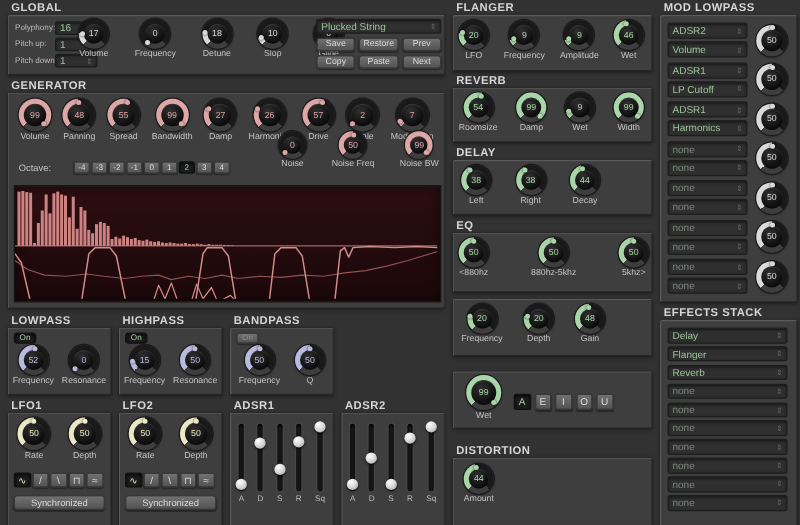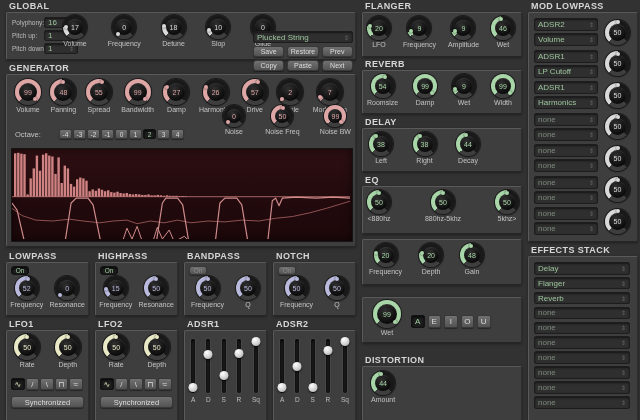--- a/index.html
+++ b/index.html
@@ -119,21 +119,21 @@
           <div class="kwrap">
             <div class="knob" style="height: 24px; width: 24px; background: conic-gradient(from 225deg, rgb(218, 218, 218) 0deg, rgb(218, 218, 218) 0deg, rgb(25, 25, 25) 0deg, rgb(25, 25, 25) 270deg, rgb(62, 62, 62) 270deg, rgb(62, 62, 62) 360deg);">
               <div class="kcap">
                 <span class="kval" style="color: rgb(218, 218, 218);">0</span>
               </div>
               <div class="kdot" style="background: rgb(218, 218, 218); left: 3.28249px; top: 16.7175px;"></div>
             </div>
             <div class="klabel">Glide</div>
           </div>
         </div>
-      <div style="position:absolute;left:246px;top:18px;width:100px;">
+      <div style="position:absolute;left:246px;top:2px;width:100px;">
         <div class="sel psel">
             <span>Plucked String</span>
             <span class="spin">⇕</span>
           </div>
         <div class="prow">
             <div class="btn">Save</div>
             <div class="btn">Restore</div>
             <div class="btn">Prev</div>
           </div>
         <div class="prow">
@@ -410,46 +410,20 @@
               <div class="kcap">
                 <span class="kval" style="color: rgb(186, 186, 222);">50</span>
               </div>
               <div class="kdot" style="background: rgb(186, 186, 222); left: 10.2261px; top: 0.50269px;"></div>
             </div>
             <div class="klabel">Resonance</div>
           </div>
         </div>
     </div>
   </div>
-  <div class="section" style="left:273px;top:251px;width:83px;">
-    <div class="hdr">NOTCH</div>
-    <div class="panel" style="height:52px;">
-      <div class="btn obtn" style="position:absolute;left:4px;top:3px;">On</div>
-      <div class="krow" style="position:absolute;left:0;right:0;top:13px;justify-content:space-around;">
-          <div class="kwrap">
-            <div class="knob" style="height: 24px; width: 24px; background: conic-gradient(from 225deg, rgb(186, 186, 222) 0deg, rgb(186, 186, 222) 136.364deg, rgb(25, 25, 25) 136.364deg, rgb(25, 25, 25) 270deg, rgb(62, 62, 62) 270deg, rgb(62, 62, 62) 360deg);">
-              <div class="kcap">
-                <span class="kval" style="color: rgb(186, 186, 222);">50</span>
-              </div>
-              <div class="kdot" style="background: rgb(186, 186, 222); left: 10.2261px; top: 0.50269px;"></div>
-            </div>
-            <div class="klabel">Frequency</div>
-          </div>
-          <div class="kwrap">
-            <div class="knob" style="height: 24px; width: 24px; background: conic-gradient(from 225deg, rgb(186, 186, 222) 0deg, rgb(186, 186, 222) 136.364deg, rgb(25, 25, 25) 136.364deg, rgb(25, 25, 25) 270deg, rgb(62, 62, 62) 270deg, rgb(62, 62, 62) 360deg);">
-              <div class="kcap">
-                <span class="kval" style="color: rgb(186, 186, 222);">50</span>
-              </div>
-              <div class="kdot" style="background: rgb(186, 186, 222); left: 10.2261px; top: 0.50269px;"></div>
-            </div>
-            <div class="klabel">Q</div>
-          </div>
-        </div>
-    </div>
-  </div>
 
   <div class="section" style="left:6px;top:319px;width:83px;">
     <div class="hdr">LFO1</div>
     <div class="panel" style="height:90px;">
       <div class="krow" style="position:absolute;left:0;right:0;top:3px;justify-content:space-around;">
           <div class="kwrap">
             <div class="knob" style="height: 26px; width: 26px; background: conic-gradient(from 225deg, rgb(233, 233, 198) 0deg, rgb(233, 233, 198) 136.364deg, rgb(25, 25, 25) 136.364deg, rgb(25, 25, 25) 270deg, rgb(62, 62, 62) 270deg, rgb(62, 62, 62) 360deg);">
               <div class="kcap">
                 <span class="kval" style="color: rgb(233, 233, 198);">50</span>
               </div>

